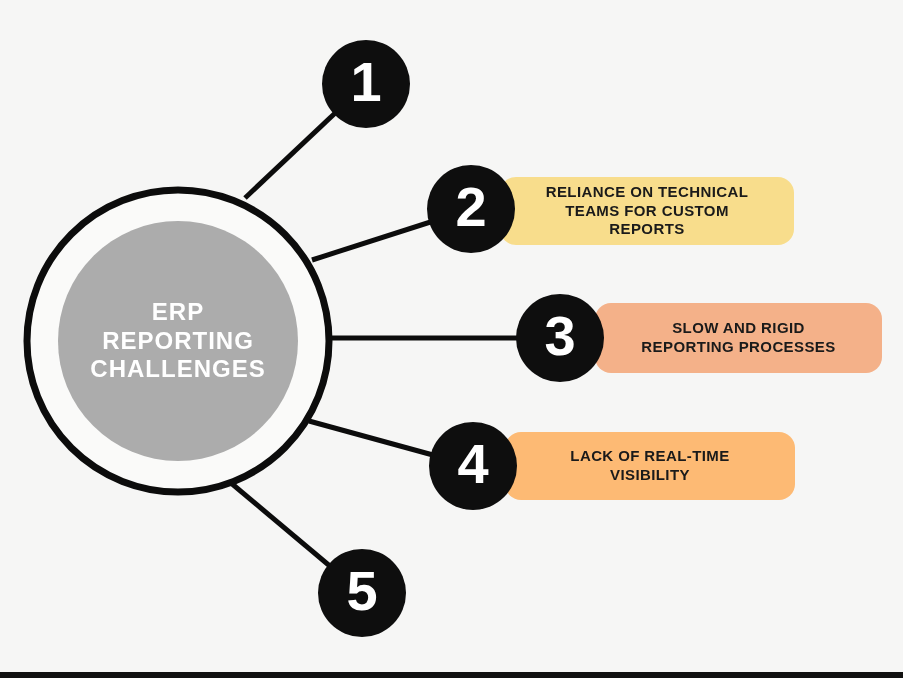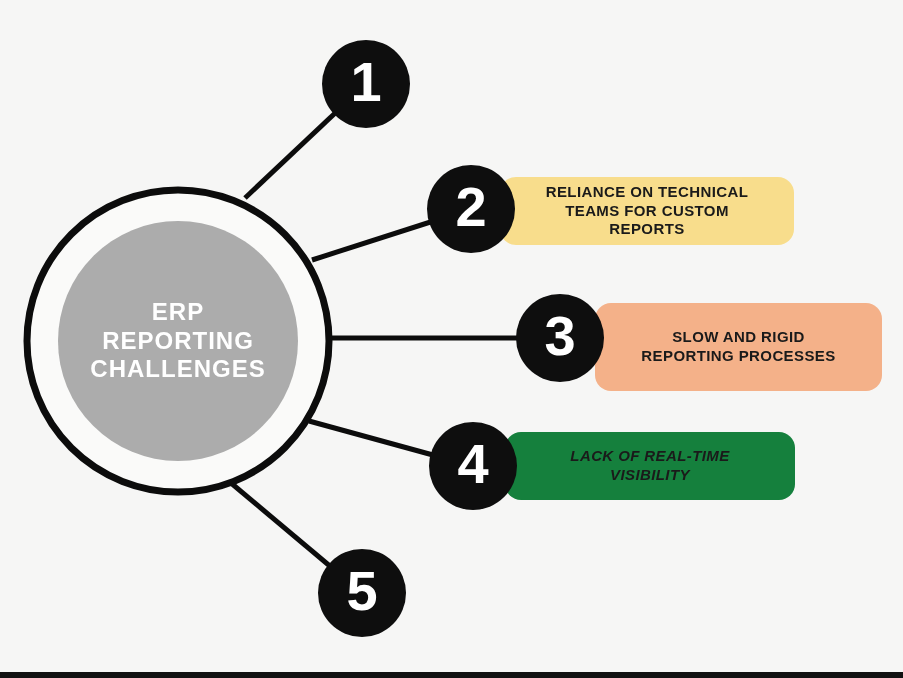--- a/index.html
+++ b/index.html
@@ -84,26 +84,26 @@
 
 <div class="canvas">
 
 
   <div class="bar" style="left: 500px; top: 177px; width: 294px; height: 68px; background-color: rgb(248, 221, 140);">
     <div class="bar-label">RELIANCE ON TECHNICAL
 TEAMS FOR CUSTOM
 REPORTS</div>
   </div>
 
-  <div class="bar" style="left: 595px; top: 303px; width: 287px; height: 88px; background-color: rgb(244, 177, 137); text-align: center;">
+  <div class="bar" style="left: 595px; top: 303px; width: 287px; height: 70px; background-color: rgb(244, 177, 137); text-align: center;">
     <div class="bar-label">SLOW AND RIGID
 REPORTING PROCESSES</div>
   </div>
 
-  <div class="bar" style="left: 505px; top: 432px; width: 290px; height: 68px; background-color: #15803d; font-style: italic;">
+  <div class="bar" style="left: 505px; top: 432px; width: 290px; height: 68px; background-color: #fdba74;">
     <div class="bar-label">LACK OF REAL-TIME
 VISIBILITY</div>
   </div>
 
 
   <svg class="diagram-svg" viewBox="0 0 903 678" xmlns="http://www.w3.org/2000/svg">
     <line x1="245" y1="198" x2="366" y2="84" stroke-width="5" stroke="#0c0c0c"></line>
     <line x1="312" y1="260" x2="471" y2="209" stroke-width="5" stroke="#0c0c0c"></line>
     <line x1="326" y1="338" x2="560" y2="338" stroke-width="5" stroke="#0c0c0c"></line>
     <line x1="309" y1="421" x2="473" y2="466" stroke-width="5" stroke="#0c0c0c"></line>

